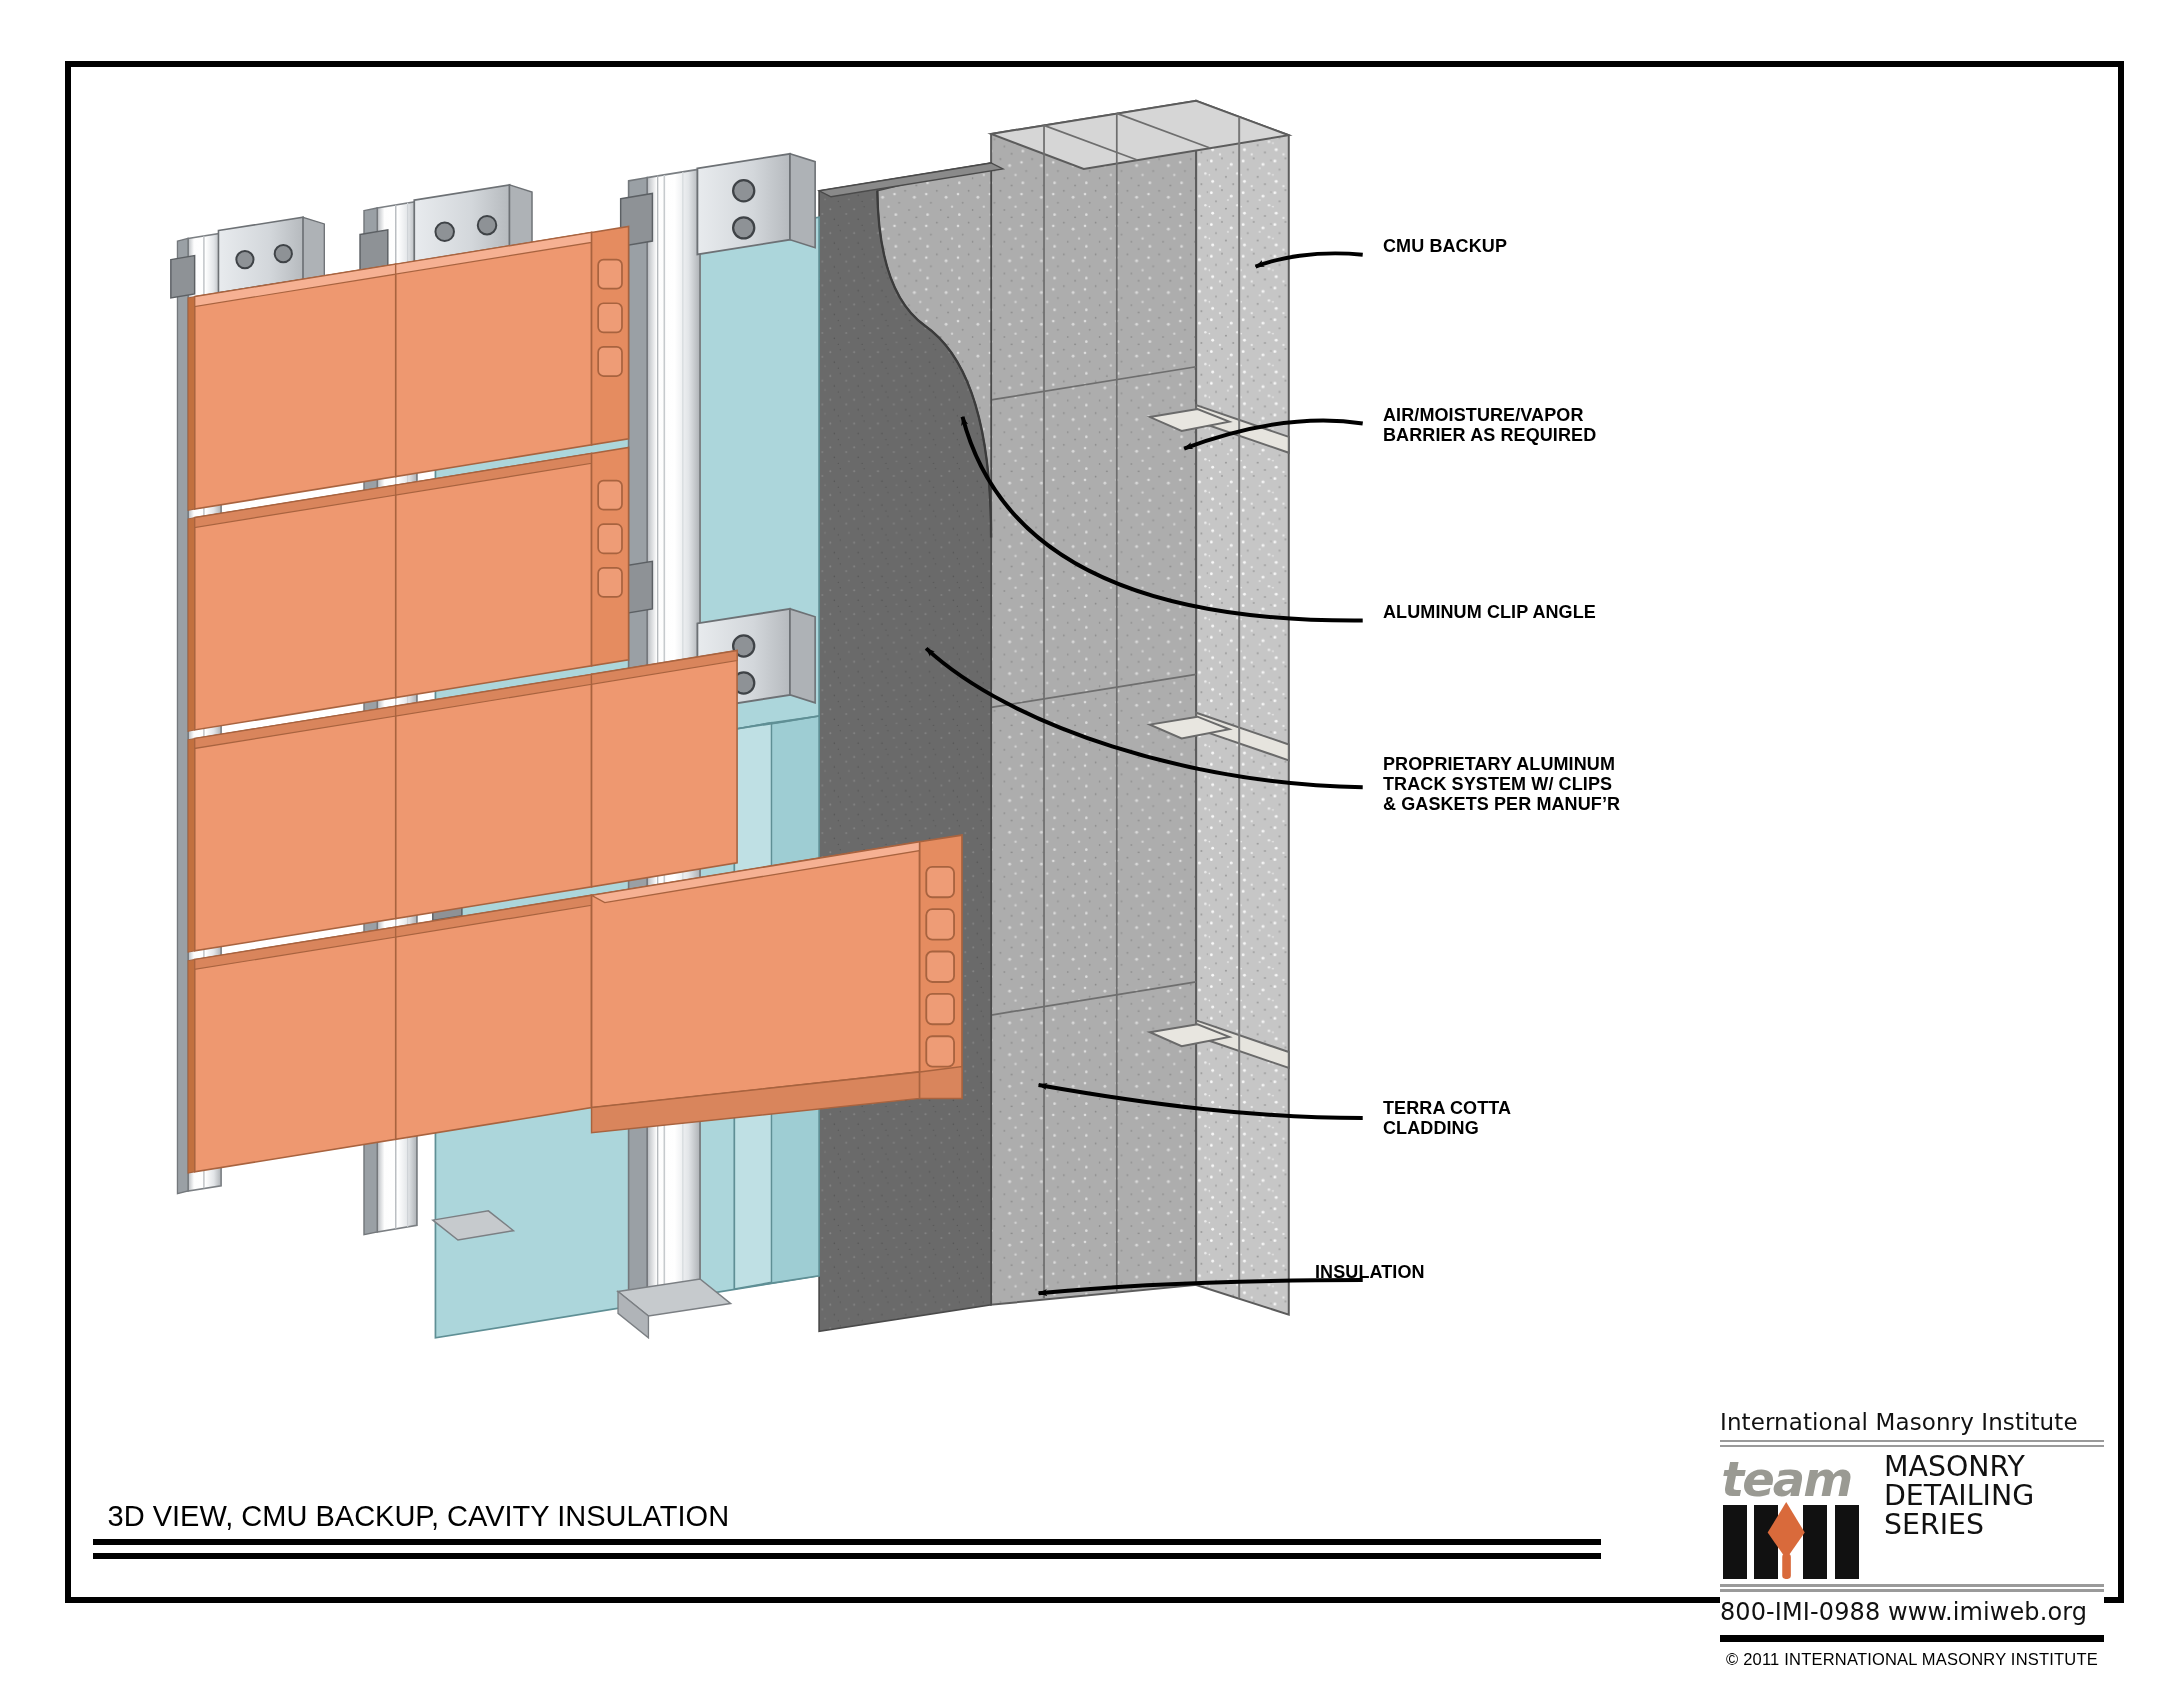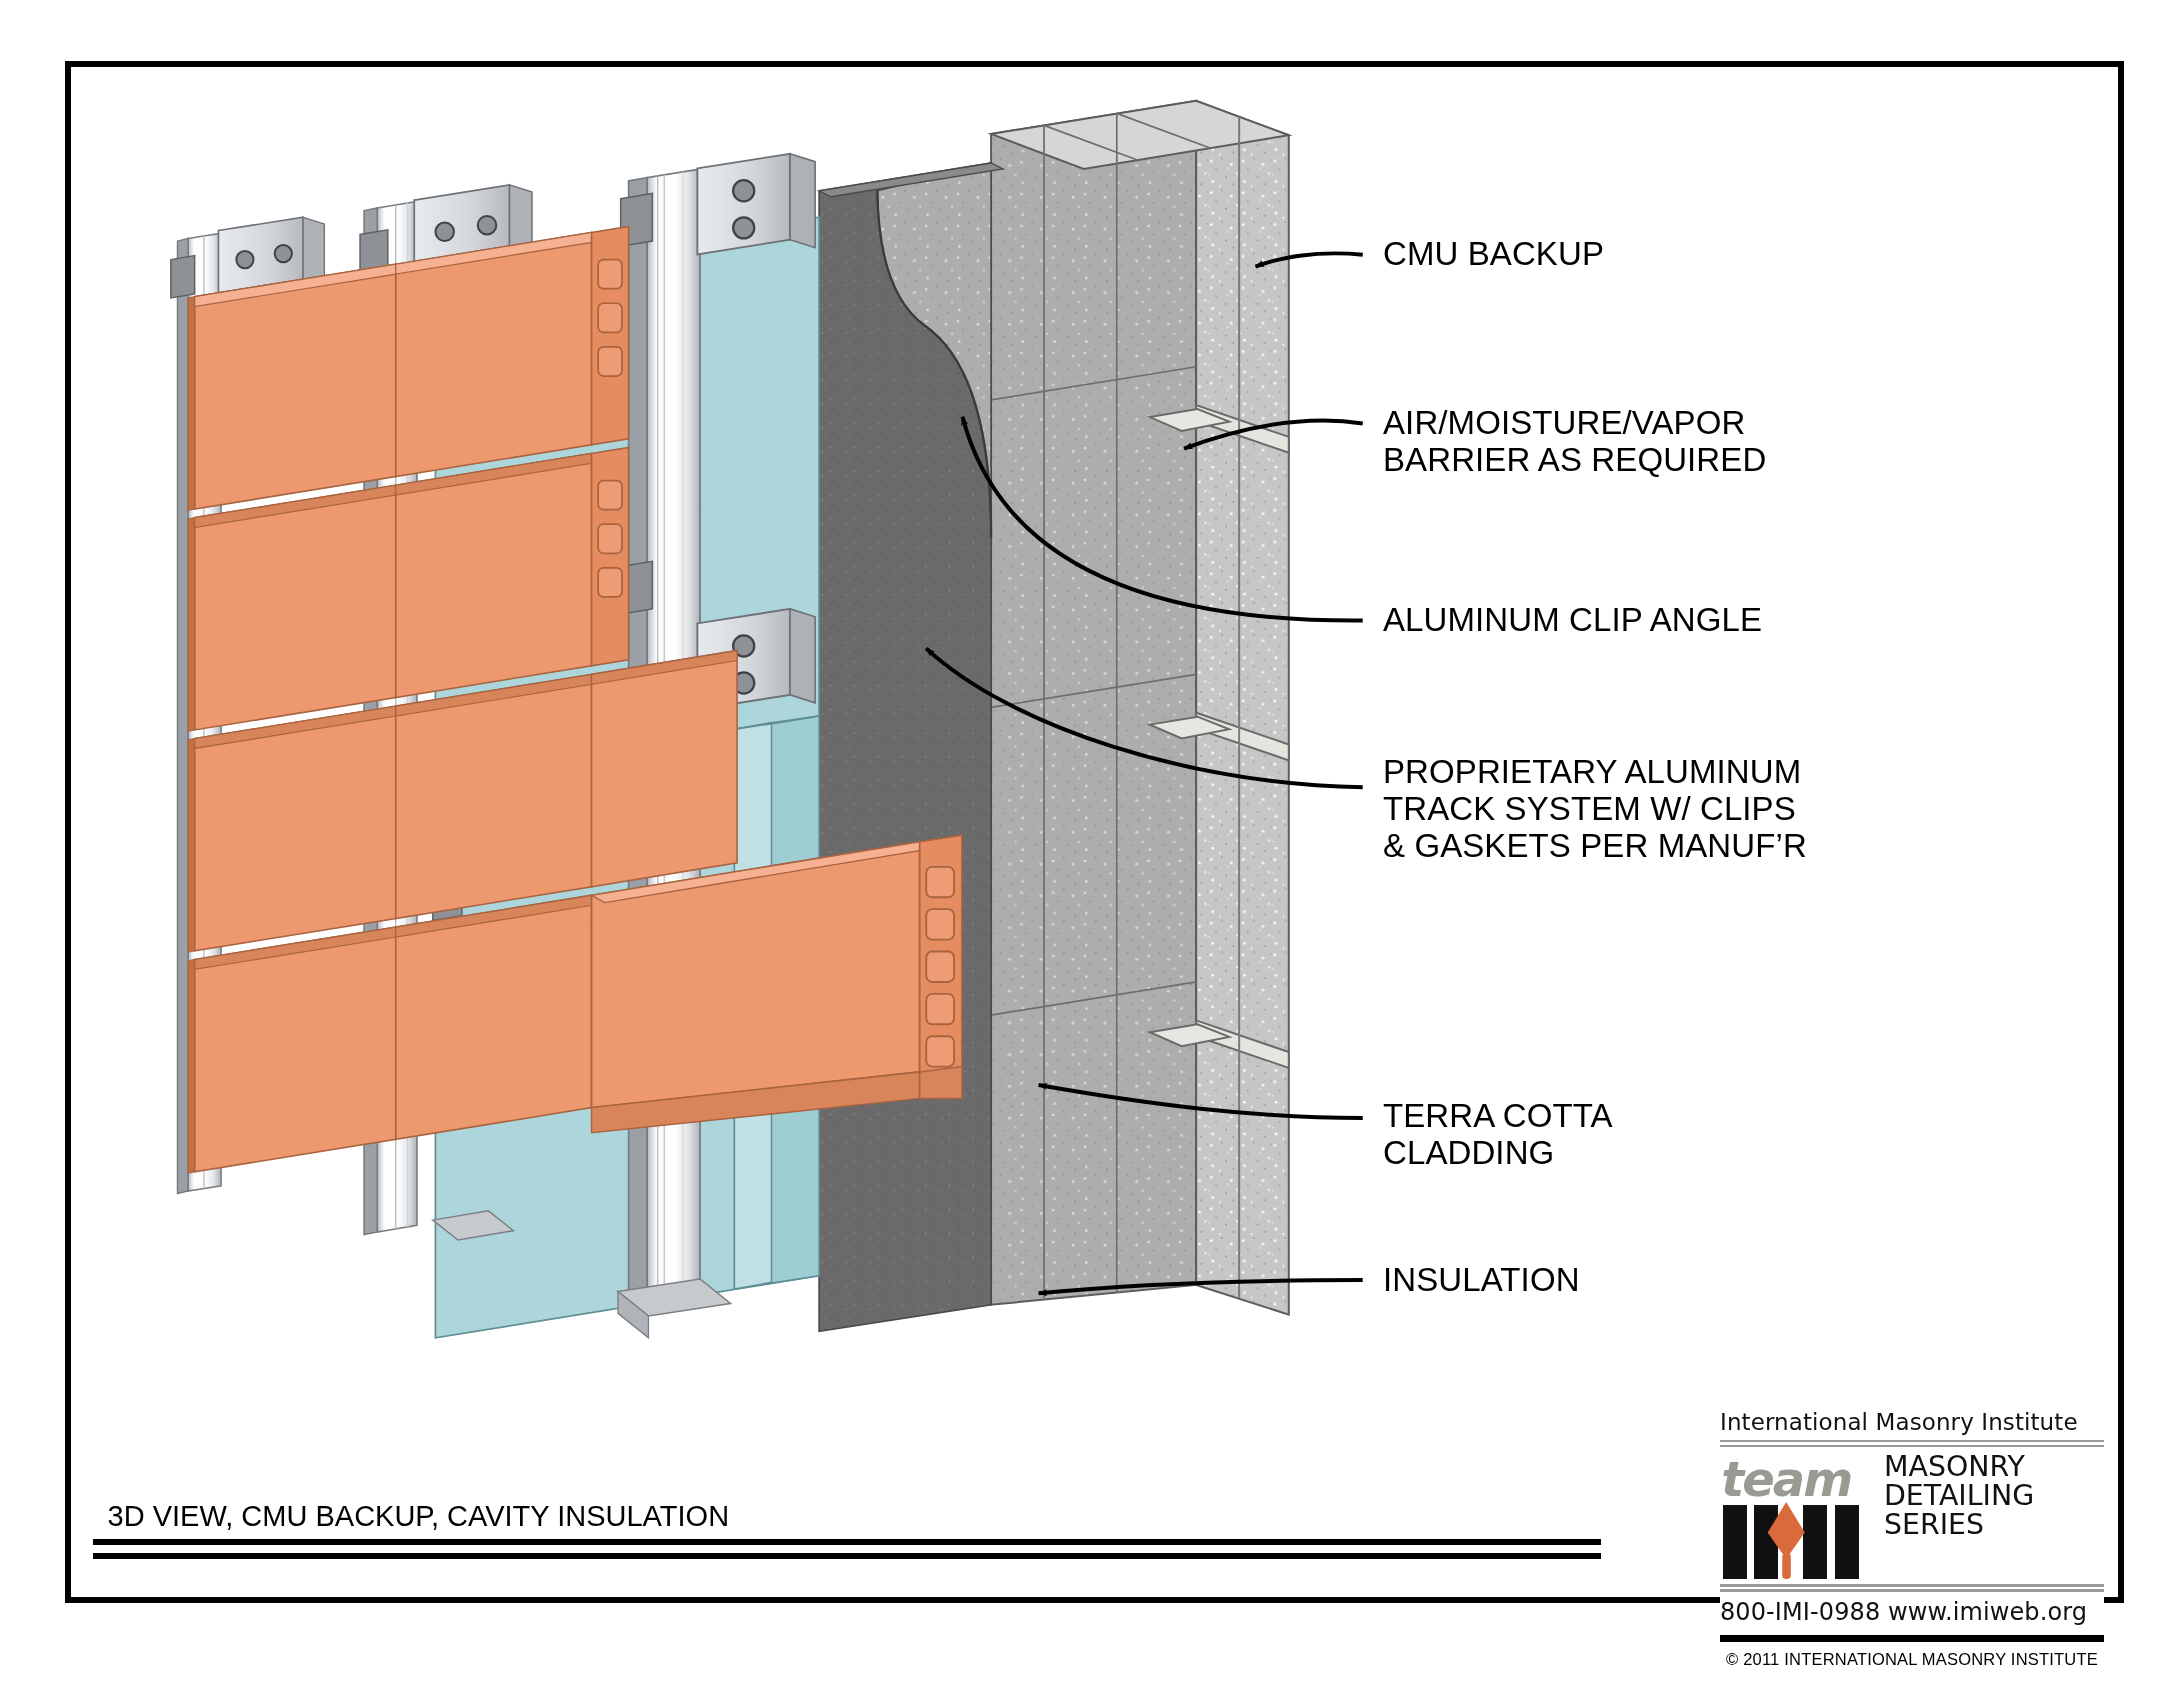--- a/index.html
+++ b/index.html
@@ -9,22 +9,22 @@
 
   
   #sheet-frame{position:absolute;left:65px;top:61px;width:2059px;height:1542px;
                border:6px solid #000;box-sizing:border-box;background:#fff;}
 
   
   #illustration{position:absolute;left:65px;top:61px;width:1323px;height:1363px;}
   #illustration svg{display:block;}
 
   
-  .callout{position:absolute;font-size:33px;line-height:1.12;color:#000;
-           letter-spacing:0.1px;white-space:pre;font-weight:400;}
+  .callout{position:absolute;font-size:18px;line-height:1.12;color:#000;
+           letter-spacing:0.1px;white-space:pre;font-weight:700;}
 
   
   #title-block{position:absolute;left:93px;top:1501px;width:1508px;}
   #title-row{display:flex;align-items:baseline;}
   #main-title{font-size:44px;font-weight:700;letter-spacing:-0.3px;color:#000;
               white-space:nowrap;}
   #sub-title{font-size:29px;font-weight:400;margin-left:14.6px;color:#000;
              white-space:nowrap;position:relative;top:-1.3px;}
   #title-rule{height:6px;background:#000;margin-top:5.3px;width:1508px;}
   #detail-row{display:flex;justify-content:space-between;align-items:baseline;
@@ -348,21 +348,21 @@
 
 <div class="callout" style="left:1383px;top:602px;">ALUMINUM CLIP ANGLE</div>
 
 <div class="callout" style="left:1383px;top:754px;">PROPRIETARY ALUMINUM
 TRACK SYSTEM W/ CLIPS
 &amp; GASKETS PER MANUF’R</div>
 
 <div class="callout" style="left:1383px;top:1098px;">TERRA COTTA
 CLADDING</div>
 
-<div class="callout" style="left:1383px;top:1262px;">INSULATION</div>
+<div class="callout" style="left:1315px;top:1262px;">INSULATION</div>
 
 <div id="title-block">
   <div id="title-row">
     <div id="sub-title">3D VIEW, CMU BACKUP, CAVITY INSULATION</div>
   </div>
   <div id="title-rule"></div>
   <div id="bottom-rule"></div>
 </div>
 
 <div id="logo-block">

